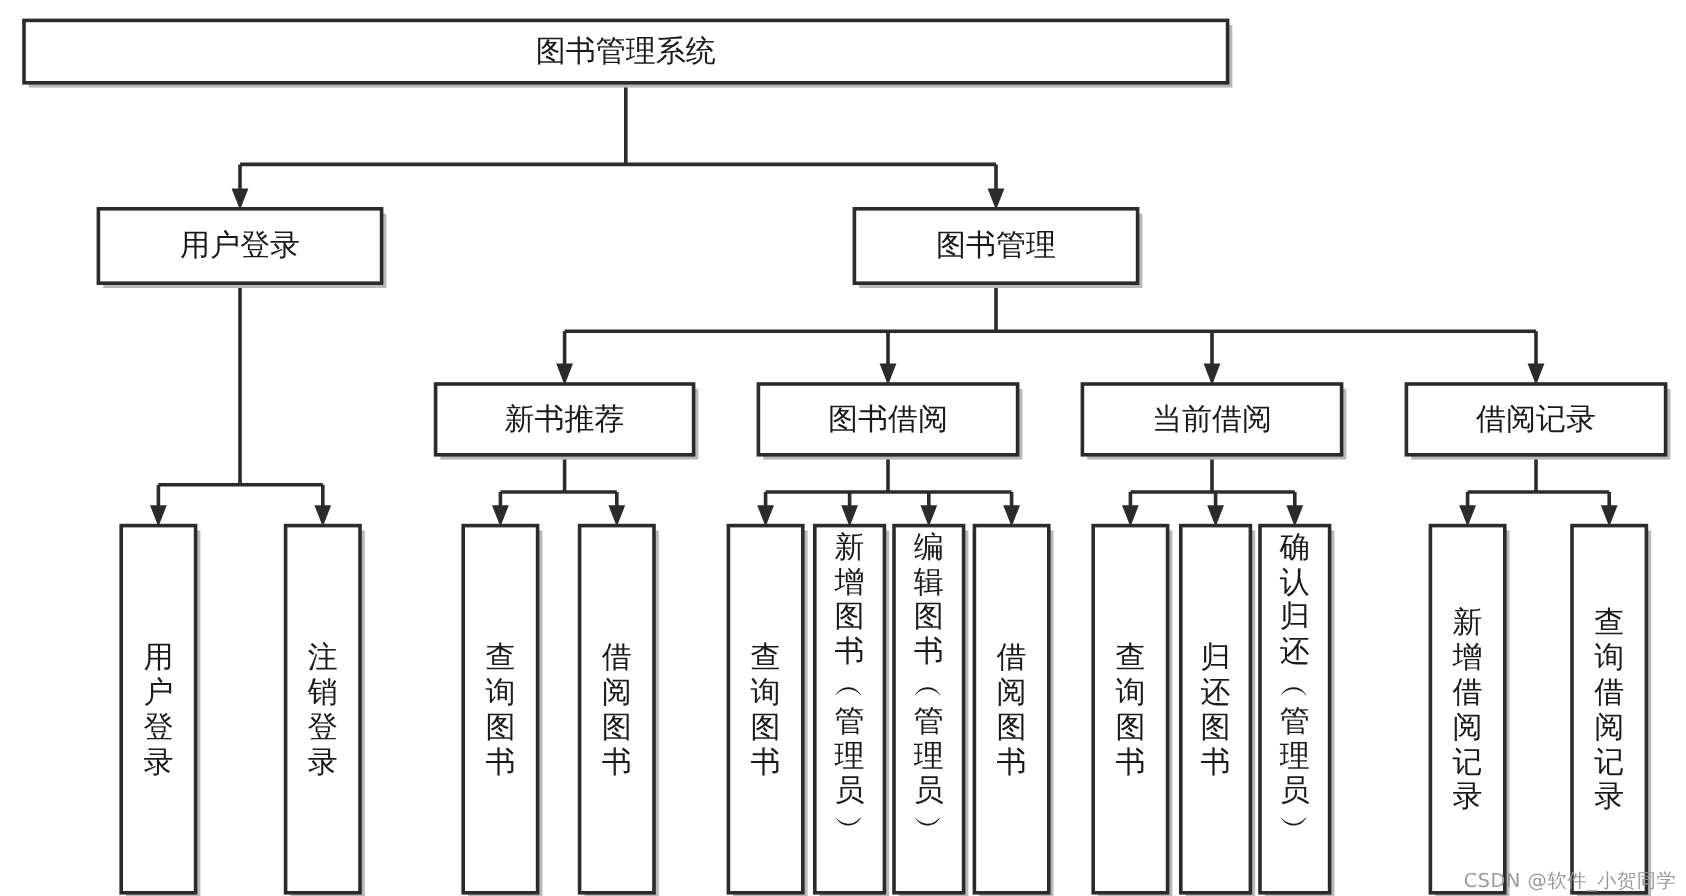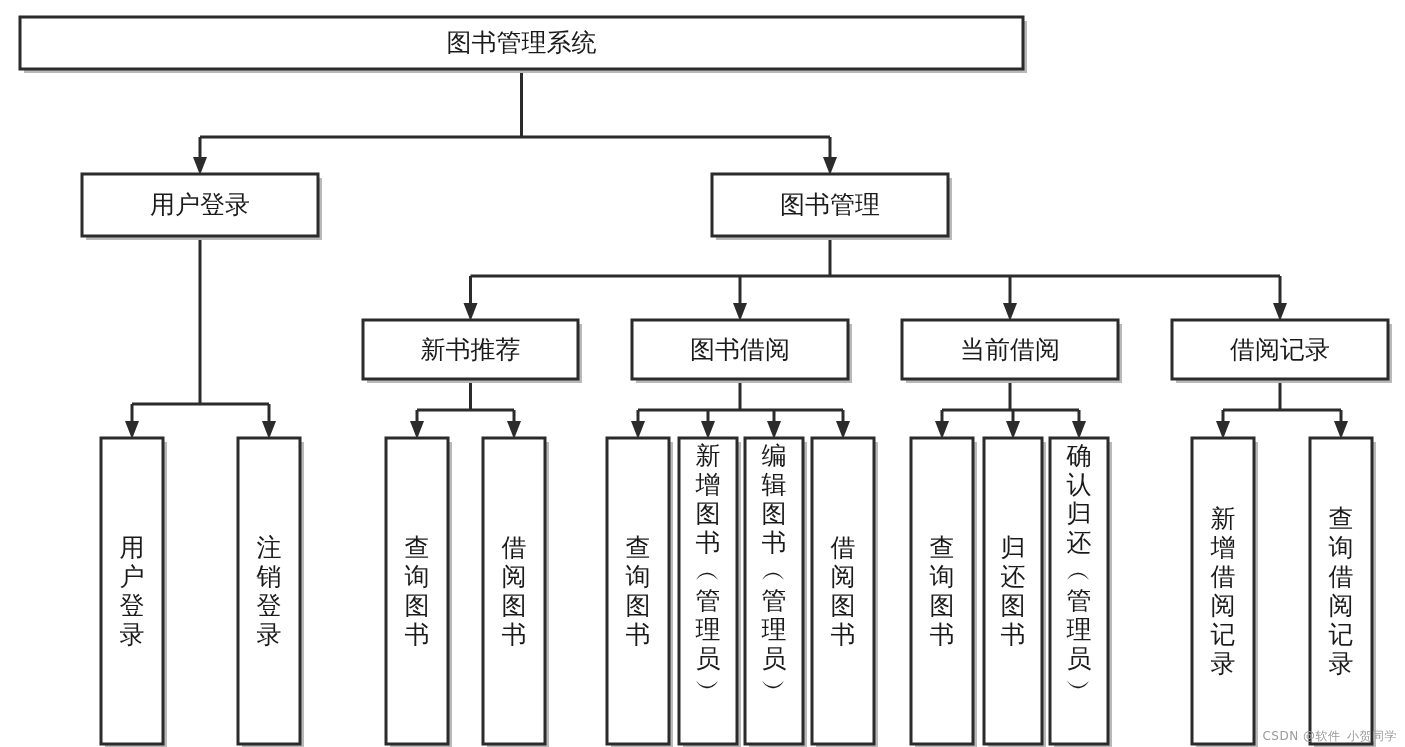--- a/index.html
+++ b/index.html
@@ -18,21 +18,21 @@
     font-family:"DejaVu Sans","Liberation Sans",sans-serif;
     fill:#1a1a1a;font-size:25px;text-anchor:middle;dominant-baseline:middle;
   }
   .leaf-label{
     font-family:"DejaVu Sans","Liberation Sans",sans-serif;
     fill:#1a1a1a;font-size:25px;text-anchor:middle;
   }
   .watermark{
     position:absolute;right:8px;bottom:6px;
     font-family:"DejaVu Sans","Liberation Sans",sans-serif;
-    font-size:12px;color:#9a9a9a;white-space:nowrap;
+    font-size:16px;color:#9a9a9a;white-space:nowrap;
     letter-spacing:.5px;pointer-events:none;
   }
 </style>
 </head>
 <body>
 
 <div id="diagram-root">
   <svg id="diagram-svg" width="1405" height="747" viewBox="0 0 1405 747" xmlns="http://www.w3.org/2000/svg">
     <g id="layer-connectors">
         <g>

